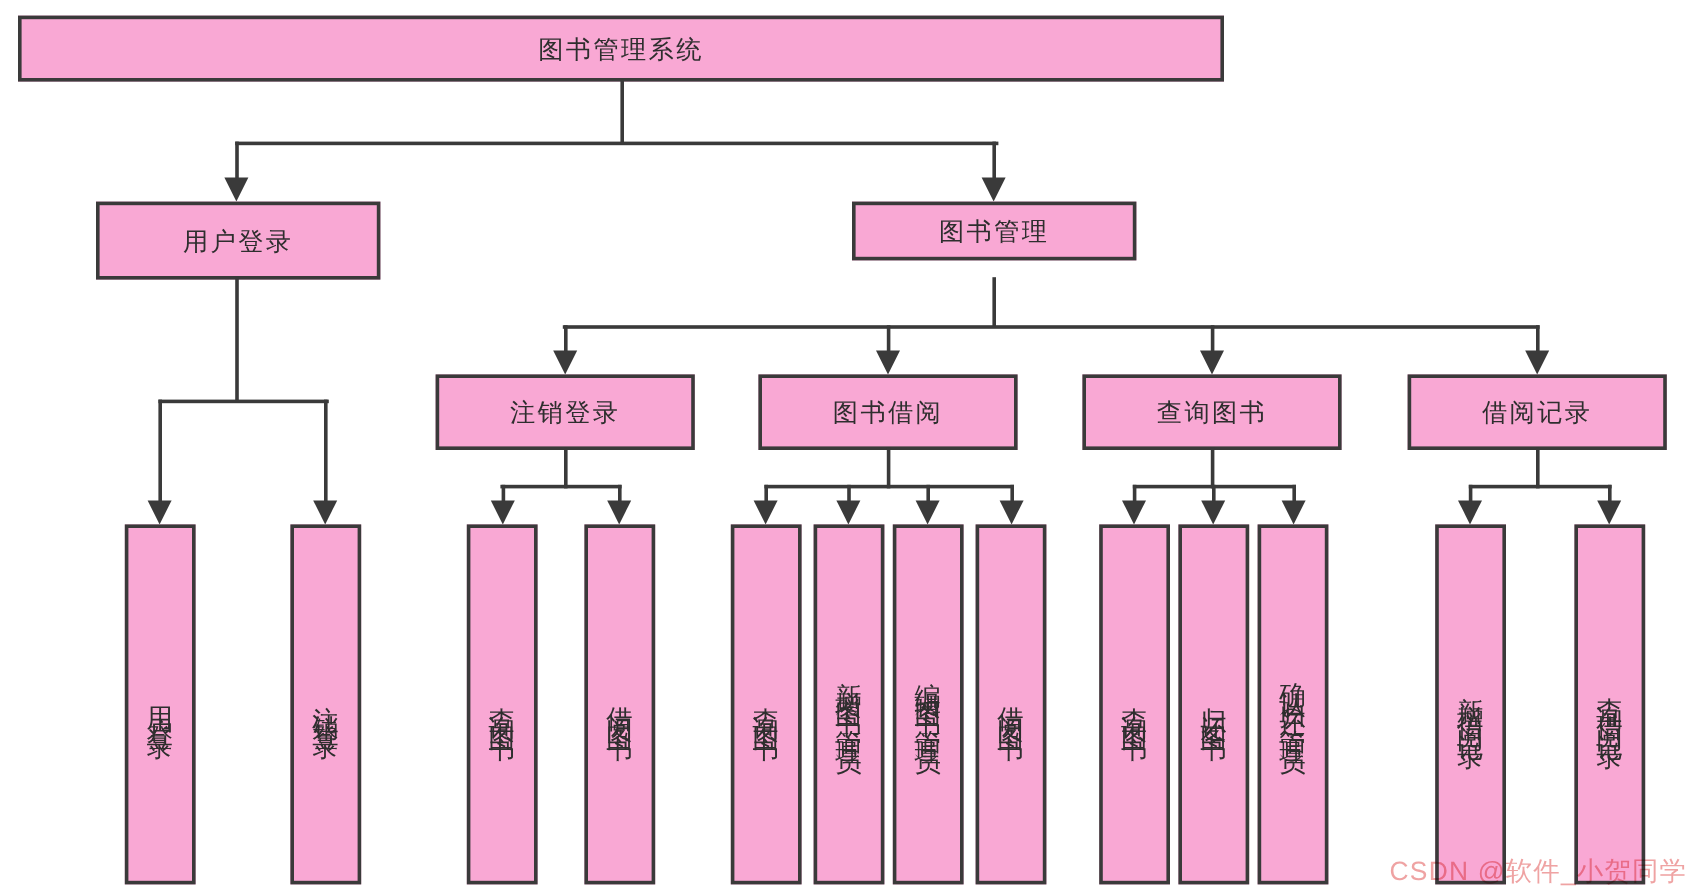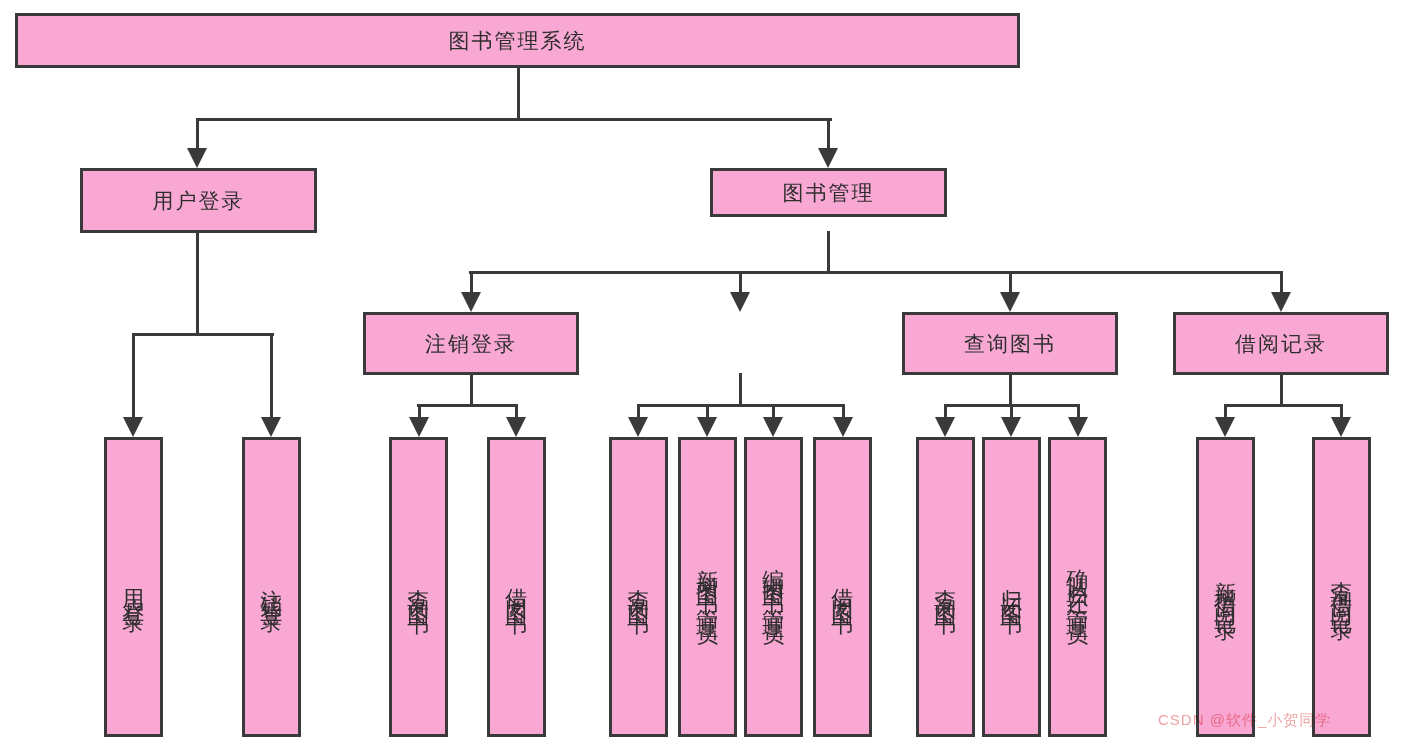--- a/index.html
+++ b/index.html
@@ -46,21 +46,21 @@
   .ah{
     position:absolute;
     width:0;height:0;
     border-left:10px solid transparent;
     border-right:10px solid transparent;
     border-top:20px solid var(--line);
   }
   .watermark{
     position:absolute;
     left:1158px;top:711px;
-    font-size:15px;
+    font-size:22px;
     letter-spacing:1px;
     color:var(--watermark);
     mix-blend-mode:multiply;
     white-space:nowrap;
   }
 </style>
 </head>
 <body>
 
 <div class="stage">
@@ -96,20 +96,23 @@
   <div class="ah" style="left:461px;top:292px;"></div>
   <div class="ln" style="left:739px;top:271px;width:3px;height:24px;"></div>
   <div class="ah" style="left:730px;top:292px;"></div>
   <div class="ln" style="left:1009px;top:271px;width:3px;height:24px;"></div>
   <div class="ah" style="left:1000px;top:292px;"></div>
   <div class="ln" style="left:1280px;top:271px;width:3px;height:24px;"></div>
   <div class="ah" style="left:1271px;top:292px;"></div>
 
   <div class="box" style="left:363px;top:312px;width:216px;height:63px;">
     <span class="h-label">注销登录</span>
+  </div>
+  <div class="box" style="left:632px;top:312px;width:216px;height:63px;">
+    <span class="h-label">图书借阅</span>
   </div>
   <div class="box" style="left:902px;top:312px;width:216px;height:63px;">
     <span class="h-label">查询图书</span>
   </div>
   <div class="box" style="left:1173px;top:312px;width:216px;height:63px;">
     <span class="h-label">借阅记录</span>
   </div>
 
   <div class="ln" style="left:470px;top:373px;width:3px;height:34px;"></div>
   <div class="ln" style="left:417px;top:404px;width:101px;height:3px;"></div>

